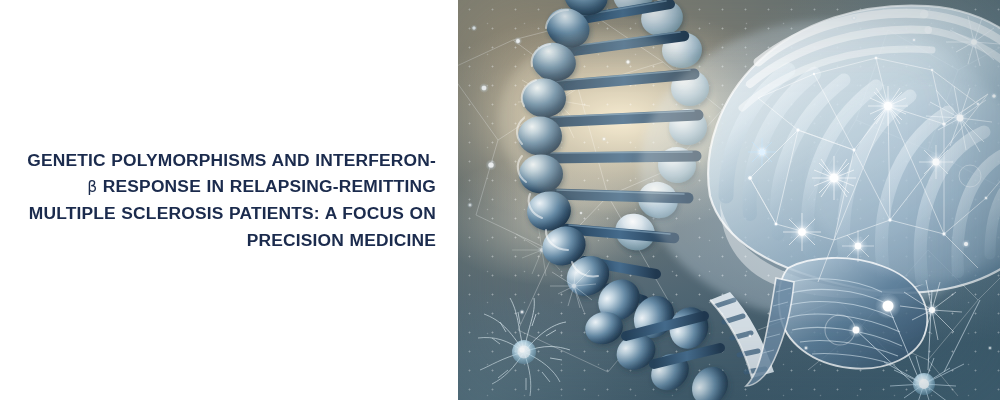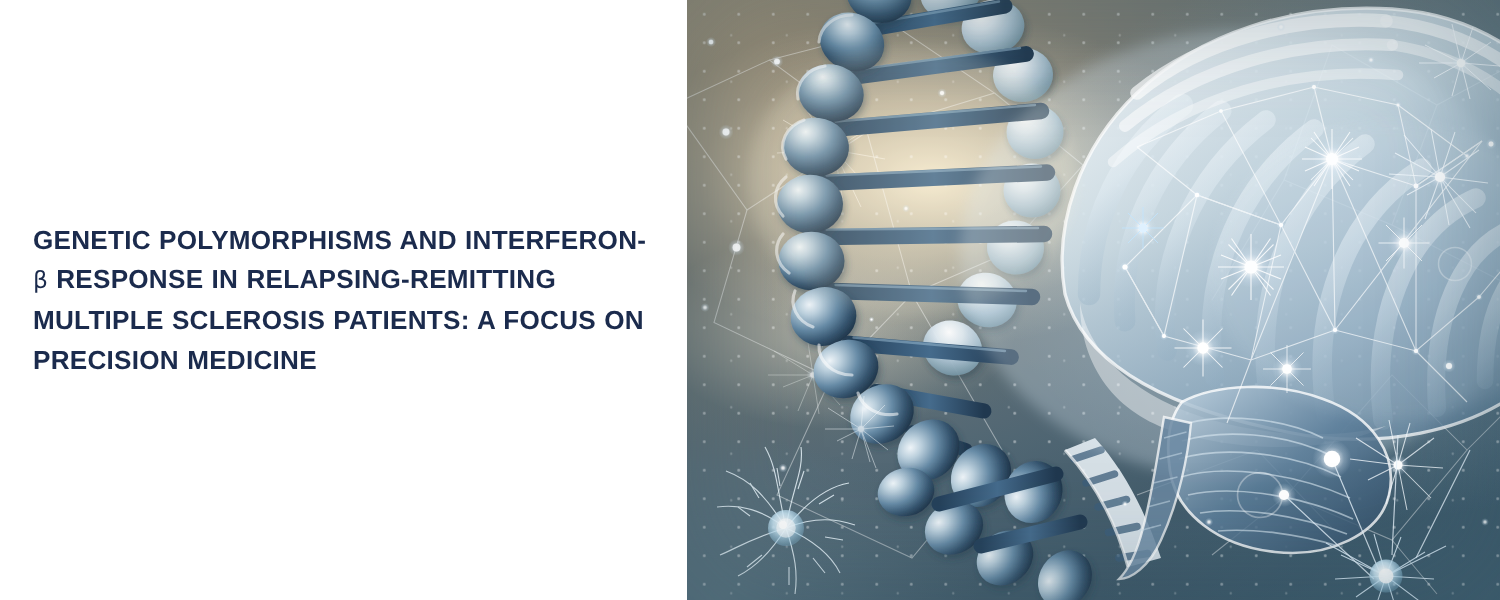--- a/index.html
+++ b/index.html
@@ -12,21 +12,21 @@
   .banner{position:relative;width:1000px;height:400px;display:flex;background:#fff;overflow:hidden;}
 
   
   .title-panel{
     width:458px;height:400px;flex:0 0 458px;
     background:#ffffff;
     display:flex;align-items:center;justify-content:center;
     box-sizing:border-box;padding:0 22px;
   }
   .article-title{
-    margin:0;text-align:left;
+    margin:0;text-align:right;
     font-size:17.4px;line-height:1.525;
     font-weight:700;letter-spacing:.18px;
     color:#1b2b4d;text-transform:uppercase;
     word-spacing:.5px;
   }
   .article-title .beta{
     font-family:"DejaVu Sans",sans-serif;
     font-weight:400;font-size:15.6px;letter-spacing:0;
     text-transform:none;
   }

